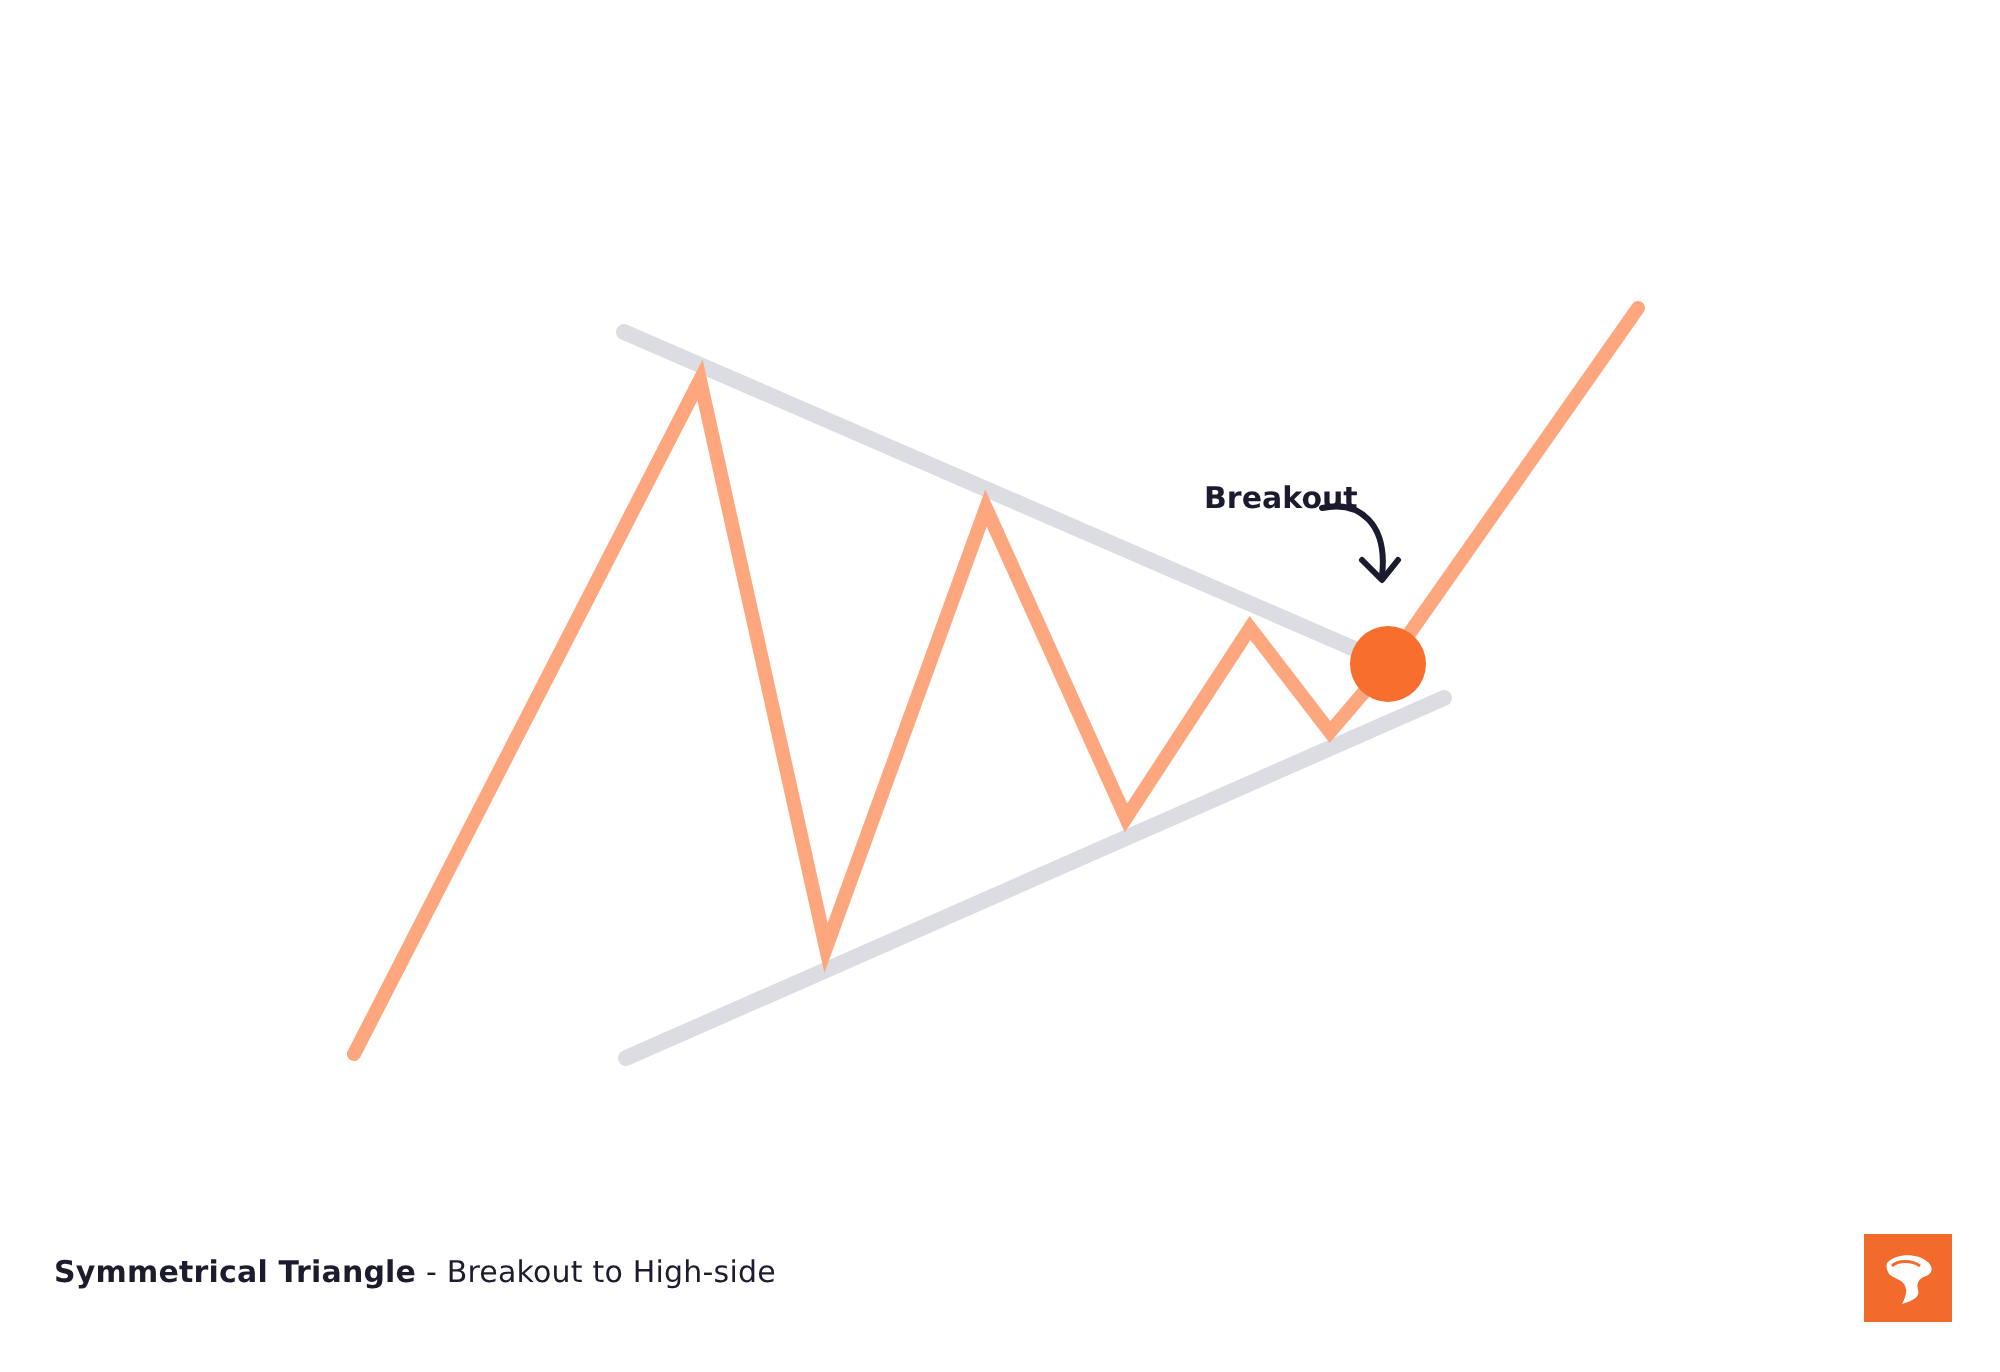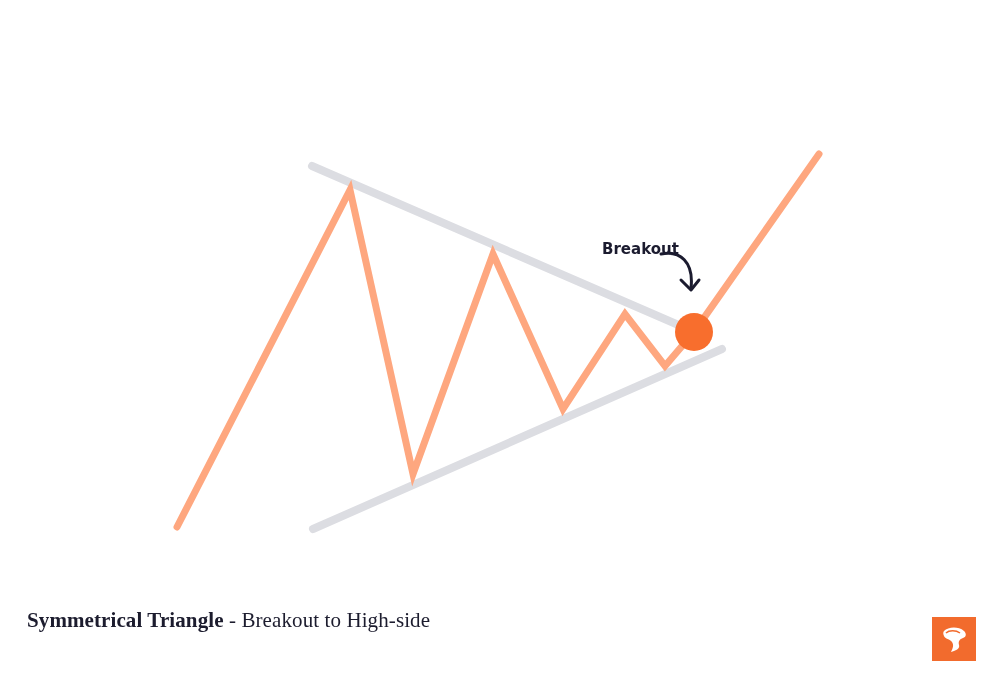--- a/index.html
+++ b/index.html
@@ -1,18 +1,18 @@
 <!DOCTYPE html>
 <html><head>
 <meta charset="utf-8">
 <style>
   html, body { margin: 0; padding: 0; background: #ffffff; }
   body { width: 1000px; height: 686px; position: relative; overflow: hidden; font-family: "DejaVu Sans", sans-serif; }
   #chart-svg { position: absolute; left: 0; top: 0; }
-  .caption { position: absolute; left: 27px; top: 608px; font-size: 21px; color: #1c1c2e; letter-spacing: 0.1px; white-space: nowrap; font-family: Liberation Serif, serif; }
+  .caption { position: absolute; left: 27px; top: 627px; font-size: 15px; color: #1c1c2e; letter-spacing: 0.1px; white-space: nowrap; }
   .caption .bold { font-weight: bold; }
   .logo { position: absolute; left: 932px; top: 617px; width: 44px; height: 44px; background: #f26b2d; }
   .breakout-label { position: absolute; left: 562px; top: 240px; font-size: 15px; font-weight: bold; color: #1b1b2f; margin-left: 40px; }
 </style>
 </head>
 <body>
 
 <svg id="chart-svg" width="1000" height="686" viewBox="0 0 1000 686">
   <line x1="312" y1="166" x2="690" y2="330" stroke="#dcdde2" stroke-width="8" stroke-linecap="round"></line>
   <line x1="313" y1="529" x2="722" y2="349" stroke="#dcdde2" stroke-width="8" stroke-linecap="round"></line>

